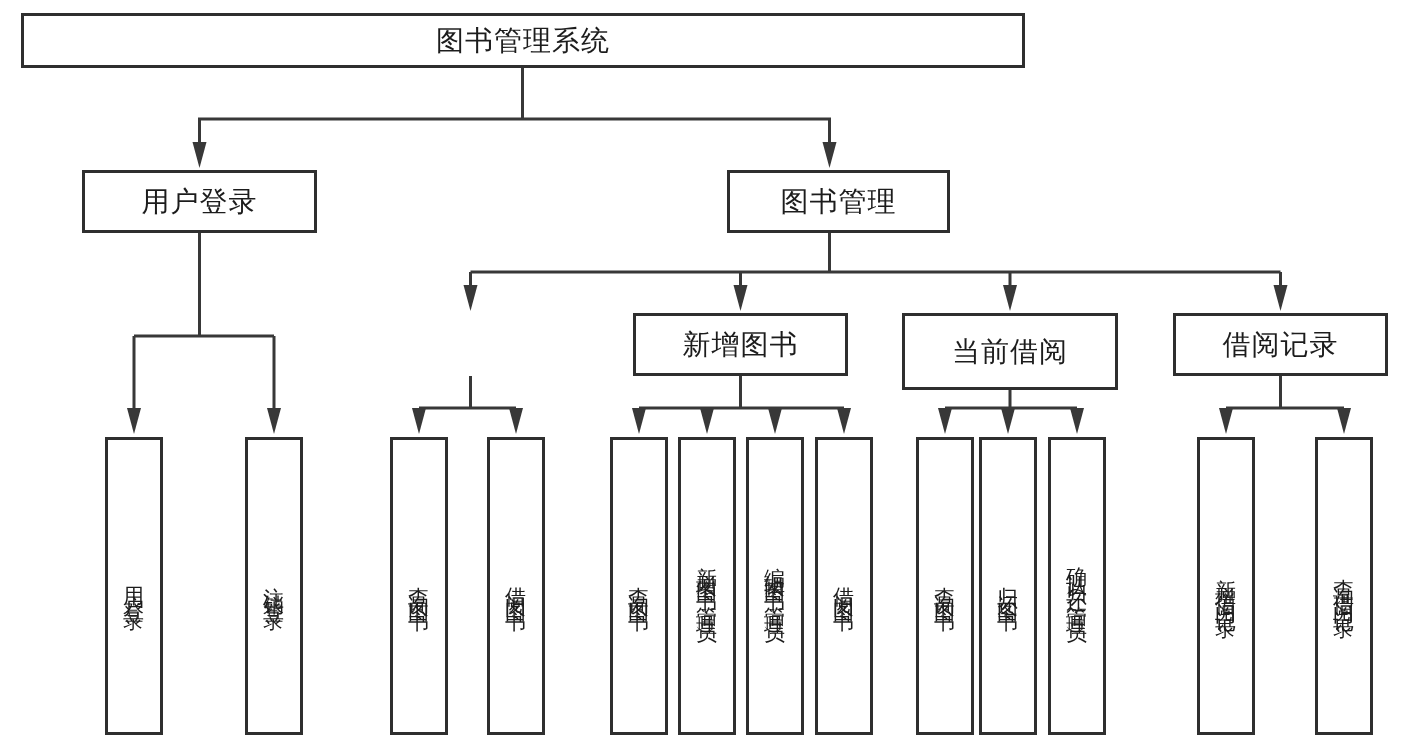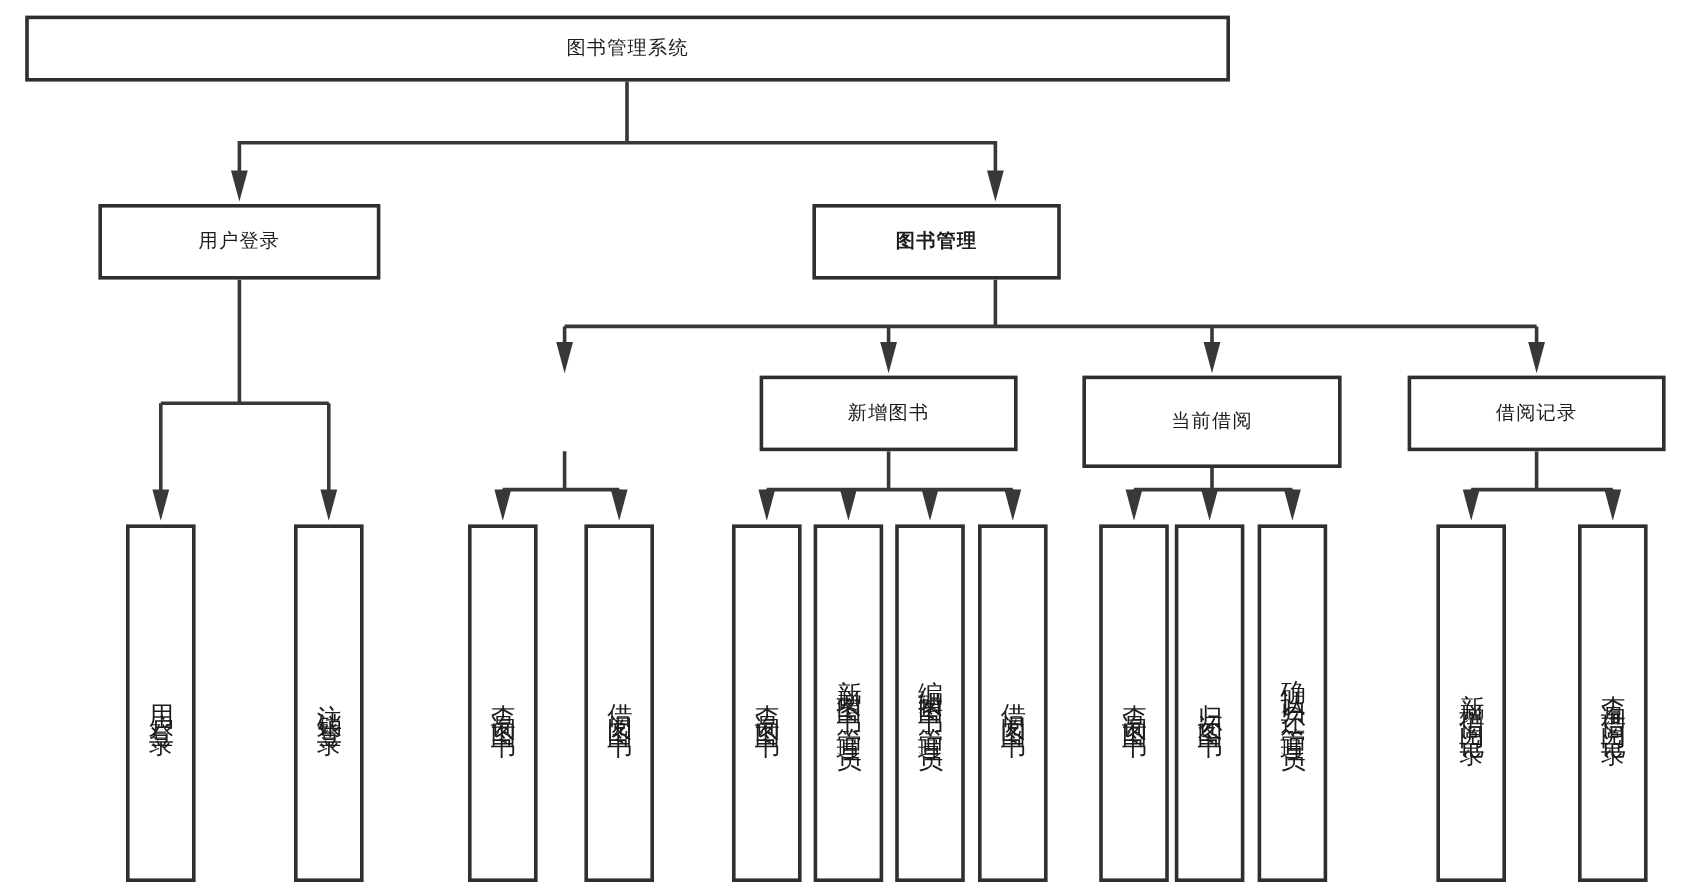--- a/index.html
+++ b/index.html
@@ -27,21 +27,21 @@
     position: absolute;
     box-sizing: border-box;
     background: #ffffff;
     border: 3px solid #2f2f2f;
     display: flex;
     align-items: center;
     justify-content: center;
     z-index: 2;
   }
   .node .hlabel {
-    font-size: 16px;
+    font-size: 28px;
     color: #1c1c1c;
     letter-spacing: 1px;
     white-space: nowrap;
   }
   .leaf {
     top: 437px;
     width: 58px;
     height: 298px;
   }
   .leaf .vlabel {
@@ -108,21 +108,21 @@
     </g>
   </svg>
 
   <div class="node" style="left:21px; top:13px; width:1004px; height:55px;">
     <span class="hlabel">图书管理系统</span>
   </div>
 
   <div class="node" style="left:82px; top:170px; width:235px; height:63px;">
     <span class="hlabel">用户登录</span>
   </div>
-  <div class="node" style="left:677px; top:170px; width:207px; height:63px;font-weight:bold;">
+  <div class="node" style="left:727px; top:170px; width:223px; height:63px;">
     <span class="hlabel">图书管理</span>
   </div>
 
   <div class="node" style="left:633px; top:313px; width:215px; height:63px;">
     <span class="hlabel">新增图书</span>
   </div>
   <div class="node" style="left:902px; top:313px; width:216px; height:77px;">
     <span class="hlabel">当前借阅</span>
   </div>
   <div class="node" style="left:1173px; top:313px; width:215px; height:63px;">

